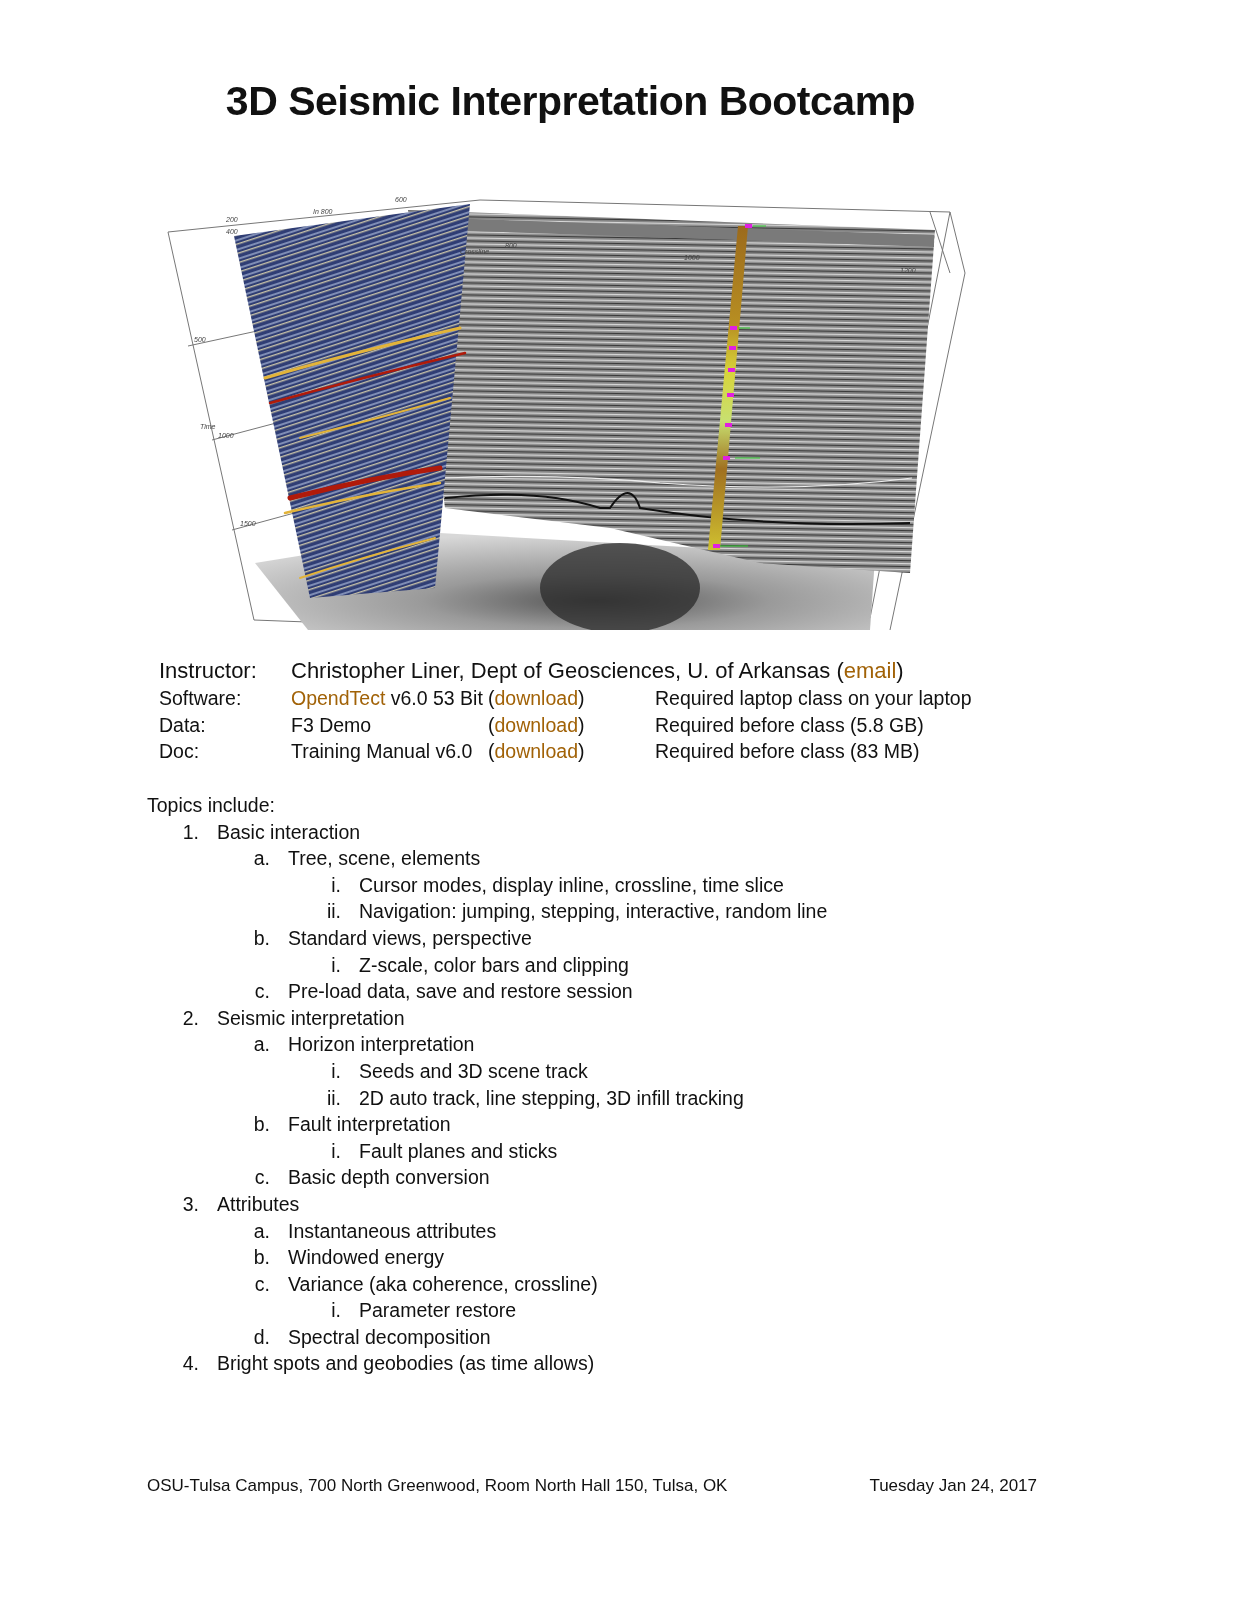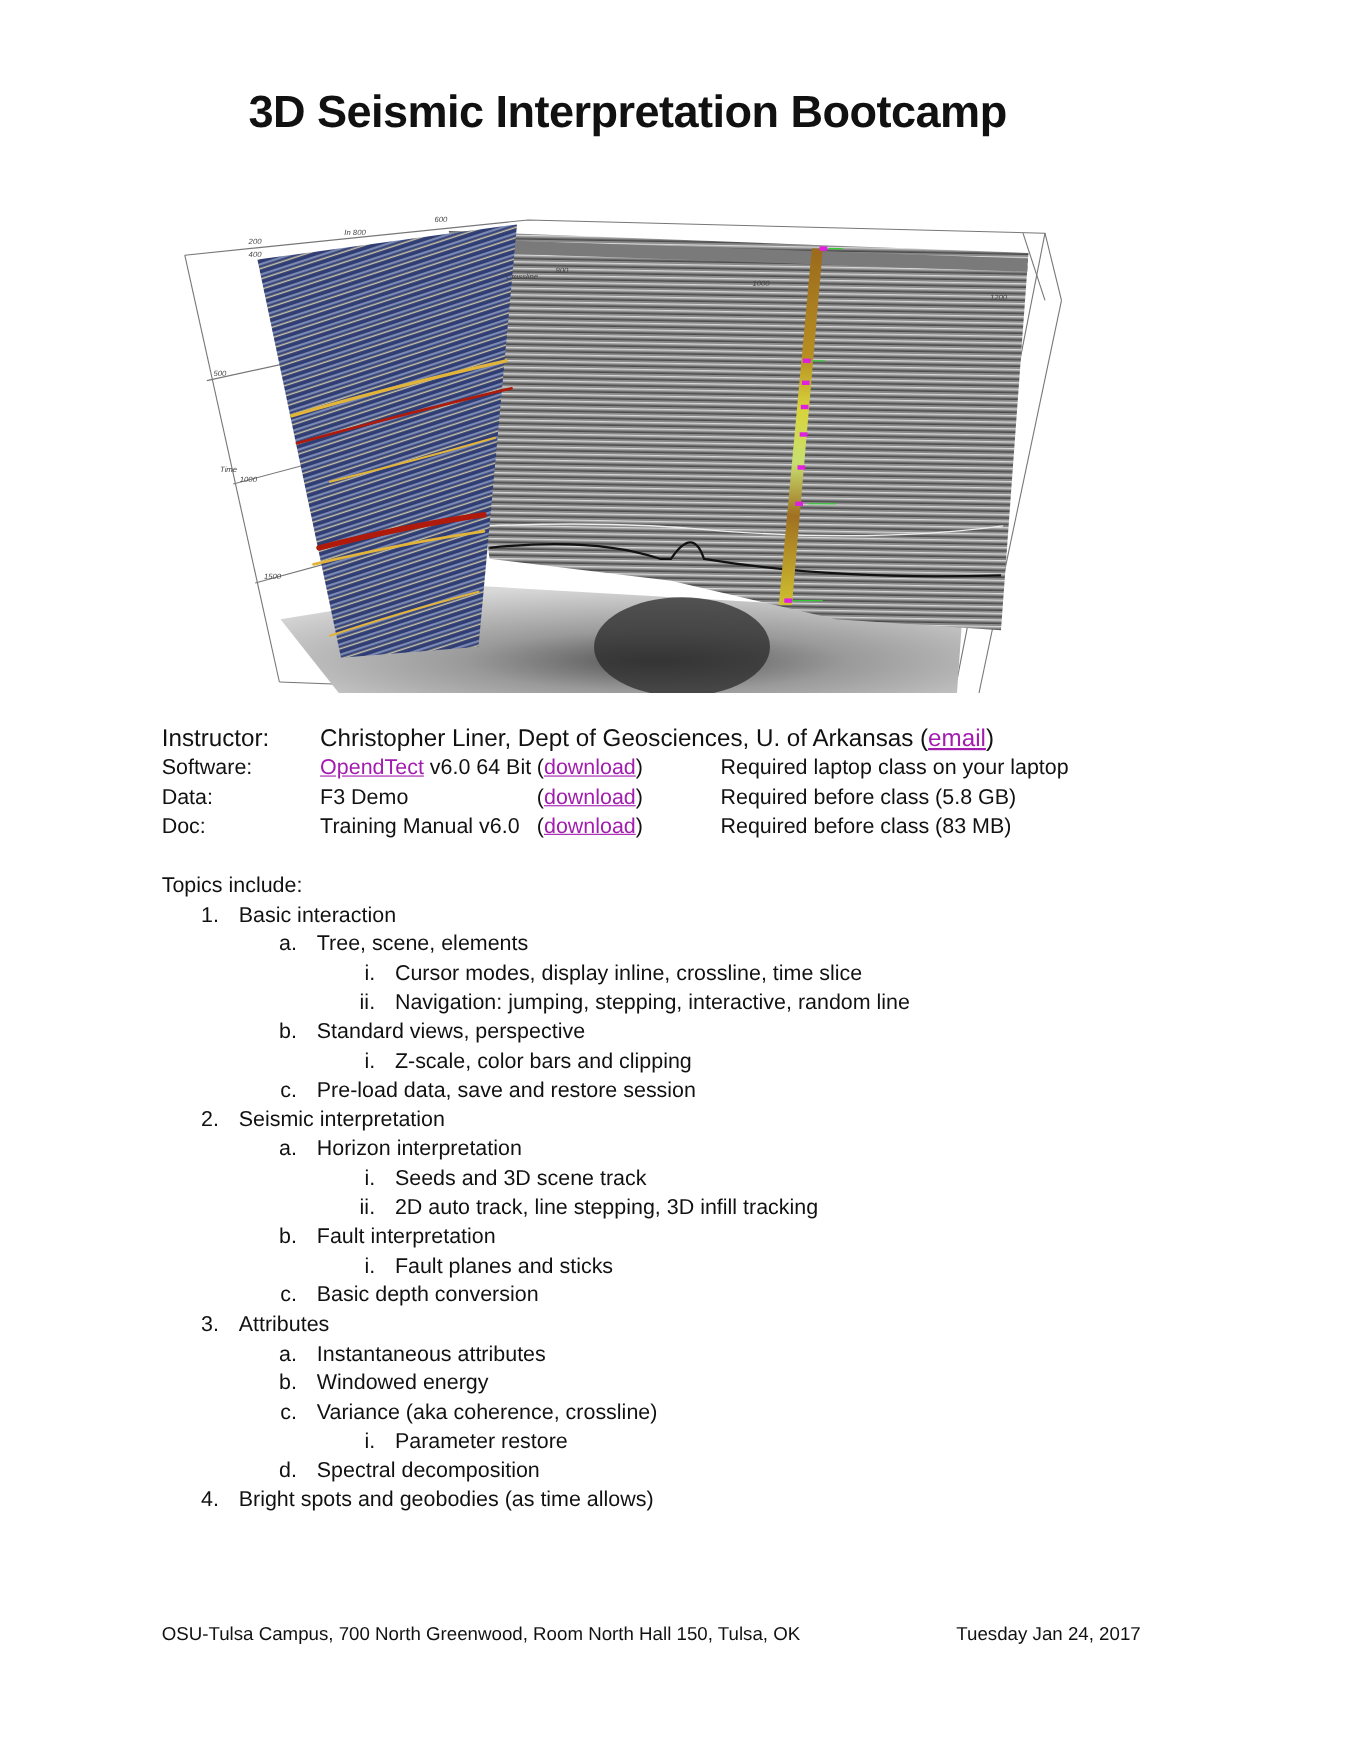--- a/index.html
+++ b/index.html
@@ -5,25 +5,25 @@
   html, body { margin: 0; padding: 0; background: #ffffff; }
   body { width: 1237px; height: 1600px; position: relative; overflow: hidden;
          font-family: "Liberation Sans", "DejaVu Sans", sans-serif; color: #111; }
   .title { position: absolute; left: 0; width: 1141px; top: 78px; text-align: center;
            font-size: 41px; font-weight: bold; letter-spacing: -0.5px; }
   .figure { position: absolute; left: 160px; top: 178px; width: 920px; height: 452px; }
   .figure svg { display: block; }
   .info { position: absolute; left: 147px; top: 657px; font-size: 19.5px; line-height: 26.6px; }
   .info .row { position: relative; height: 26.6px; white-space: nowrap; }
   .info .row.first { font-size: 22px; height: 28px; line-height: 28px; }
-  .info .lbl { position: absolute; left: 0; }
+  .info .lbl { position: absolute; left: 12px; }
   .info .val { position: absolute; left: 144px; }
   .info .dl { position: absolute; left: 341px; }
   .info .note { position: absolute; left: 508px; }
-  a.lnk { color: #a21caf; text-decoration: underline; }
+  a.lnk { color: #a16207; }
   .topics { position: absolute; left: 147px; top: 792px; font-size: 19.5px; line-height: 26.6px; }
   .topics .li { position: relative; height: 26.6px; white-space: nowrap; }
   .topics .m { position: absolute; text-align: right; width: 30px; }
   .topics .t { position: absolute; }
   .l0 .t { left: 0; }
   .l1 .m { left: 22px; } .l1 .t { left: 70px; }
   .l2 .m { left: 93px; } .l2 .t { left: 141px; }
   .l3 .m { left: 164px; } .l3 .t { left: 212px; }
   .footer { position: absolute; top: 1476px; left: 147px; width: 890px; font-size: 17px; }
   .footer .addr { position: absolute; left: 0; }
@@ -127,21 +127,21 @@
   </svg>
 </div>
 
 <div class="info">
   <div class="row first">
     <span class="lbl">Instructor:</span>
     <span class="val"><span>Christopher Liner, Dept of Geosciences, U. of Arkansas (</span><a class="lnk">email</a><span>)</span></span>
   </div>
   <div class="row">
     <span class="lbl">Software:</span>
-    <span class="val"><a class="lnk">OpendTect</a><span> v6.0  64 Bit</span></span>
+    <span class="val"><a class="lnk">OpendTect</a><span> v6.0  53 Bit</span></span>
     <span class="dl">(<a class="lnk">download</a>)</span>
     <span class="note">Required laptop class on your laptop</span>
   </div>
   <div class="row">
     <span class="lbl">Data:</span>
     <span class="val">F3 Demo</span>
     <span class="dl">(<a class="lnk">download</a>)</span>
     <span class="note">Required before class (5.8 GB)</span>
   </div>
   <div class="row">

